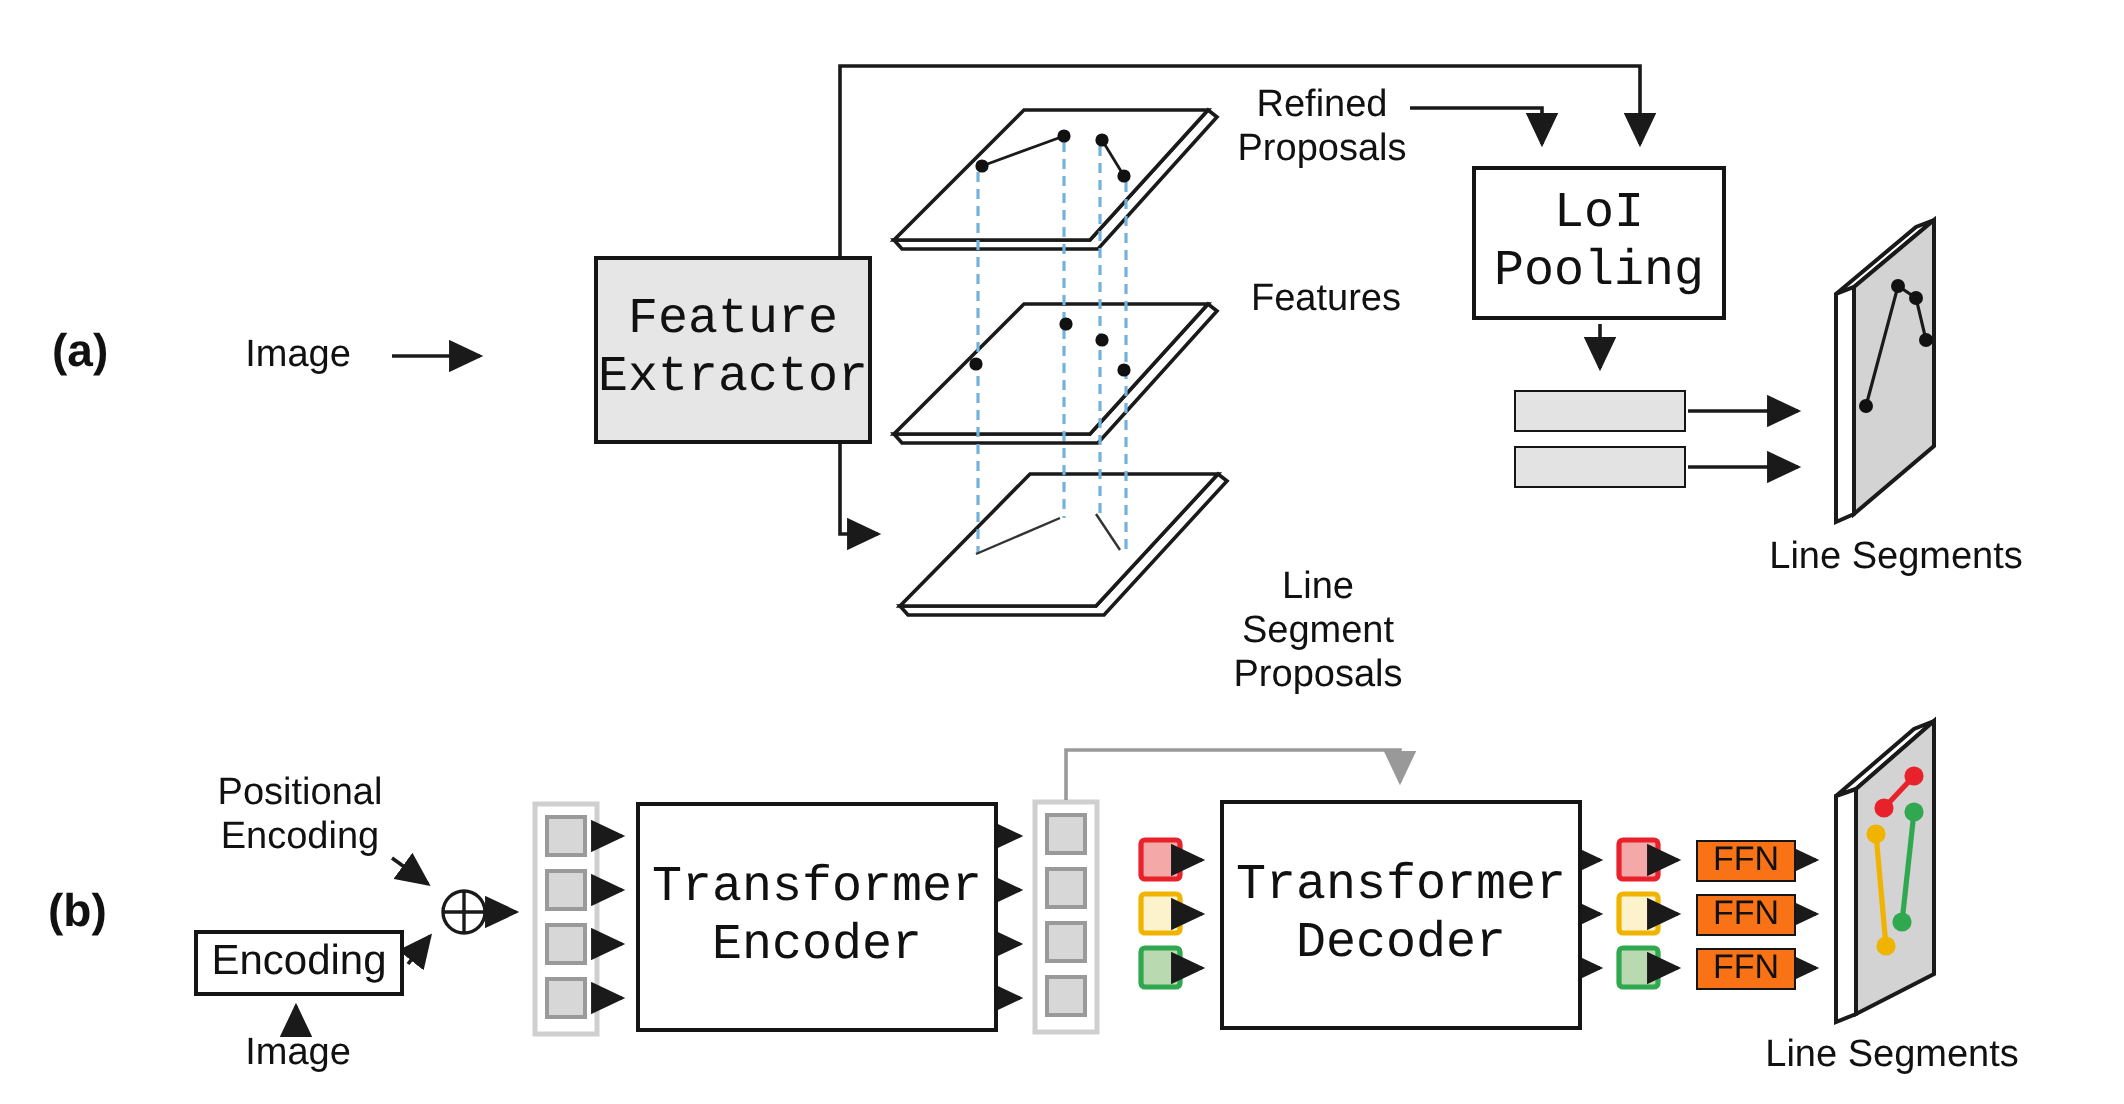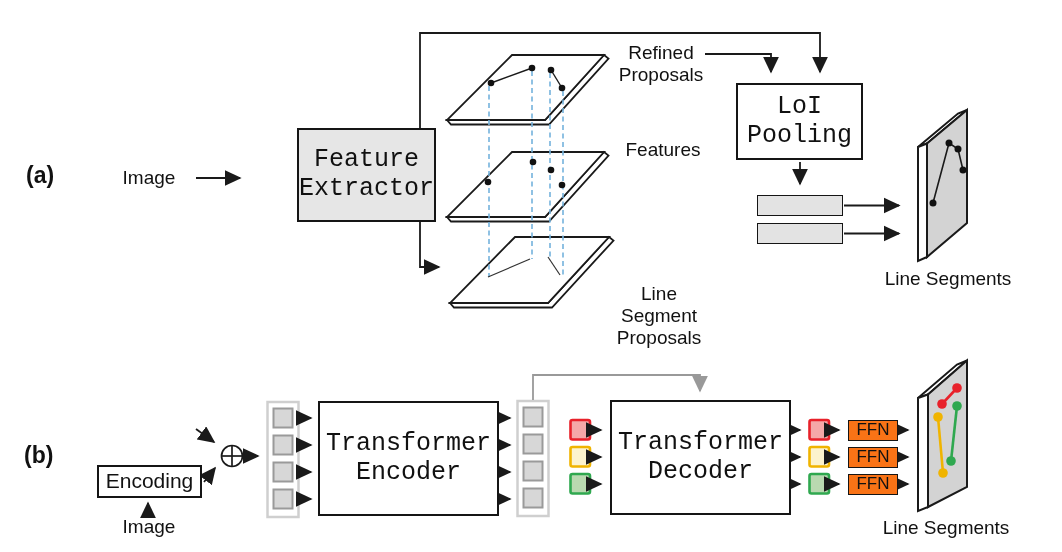--- a/index.html
+++ b/index.html
@@ -190,20 +190,22 @@
 
 <div class="node big" style="left:736px;top:83px;width:127px;height:77px;">LoI
 Pooling</div>
 
 <div class="bar" style="left:757px;top:195px;width:86px;height:21px;"></div>
 <div class="bar" style="left:757px;top:223px;width:86px;height:21px;"></div>
 
 <div class="lbl" style="left:866px;top:268px;width:164px;">Line Segments</div>
 
 <div class="tag" style="left:24px;top:442px;">(b)</div>
+<div class="lbl" style="left:94px;top:386px;width:112px;">Positional
+Encoding</div>
 <div class="node" style="left:97px;top:465px;width:105px;height:33px;font-size:21px;border-width:2px;">Encoding</div>
 <div class="lbl" style="left:116px;top:516px;width:66px;">Image</div>
 
 <div class="node big" style="left:318px;top:401px;width:181px;height:115px;">Transformer
 Encoder</div>
 <div class="node big" style="left:610px;top:400px;width:181px;height:115px;">Transformer
 Decoder</div>
 
 <div class="ffn" style="left:848px;top:420px;width:50px;height:20.5px;">FFN</div>
 <div class="ffn" style="left:848px;top:447px;width:50px;height:20.5px;">FFN</div>

